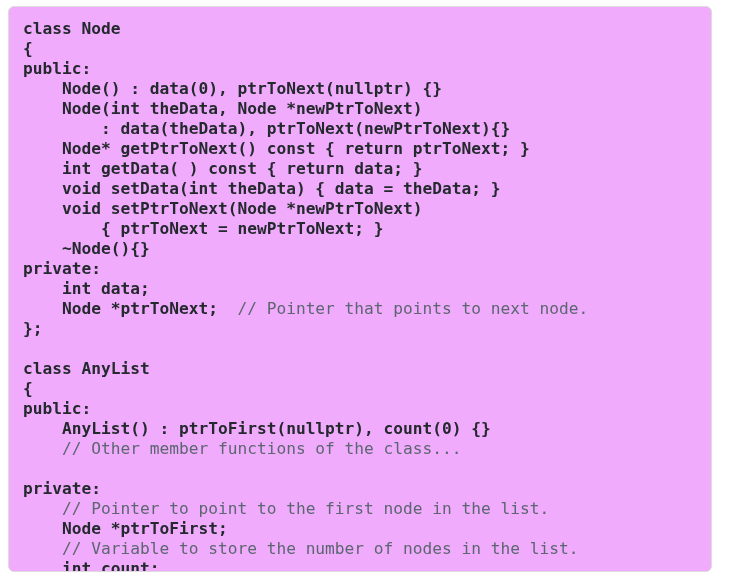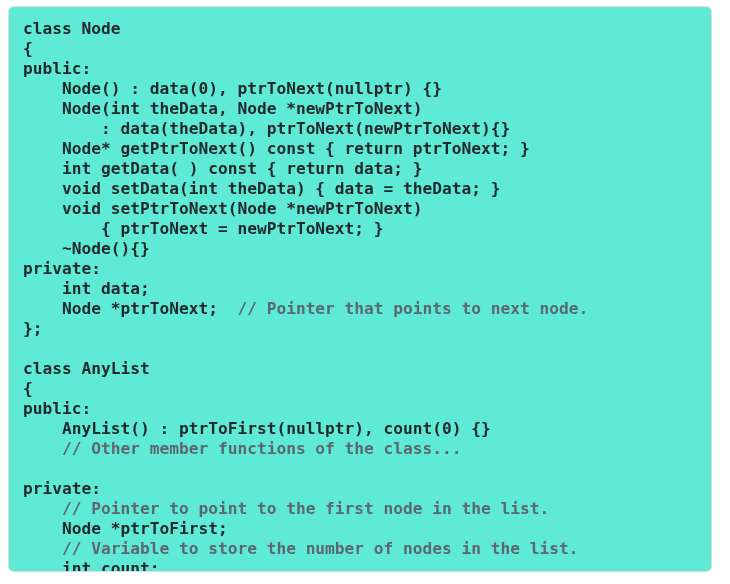--- a/index.html
+++ b/index.html
@@ -14,21 +14,21 @@
     font-family: "DejaVu Sans Mono", "Liberation Mono", monospace;
   }
 
   #code-card {
     position: absolute;
     left: 8px;
     top: 6px;
     width: 704px;
     height: 566px;
     box-sizing: border-box;
-    background: #5eead4;
+    background: #f0abfc;
     border: 1px solid #dcdcdc;
     border-radius: 6px;
     overflow: hidden;
   }
 
   #code-block {
     margin: 0;
     padding: 12px 0 0 14px;
     font-family: "DejaVu Sans Mono", "Liberation Mono", monospace;
     font-size: 16.2px;
@@ -43,21 +43,21 @@
     height: 20px;
     white-space: pre;
   }
 
   .code {
     font-weight: bold;
     color: #24292e;
   }
 
   .cmt {
-    font-weight: bold;
+    font-weight: normal;
     color: #5c6670;
   }
 
   .blank {
     display: block;
     height: 20px;
   }
 </style>
 </head>
 <body>

